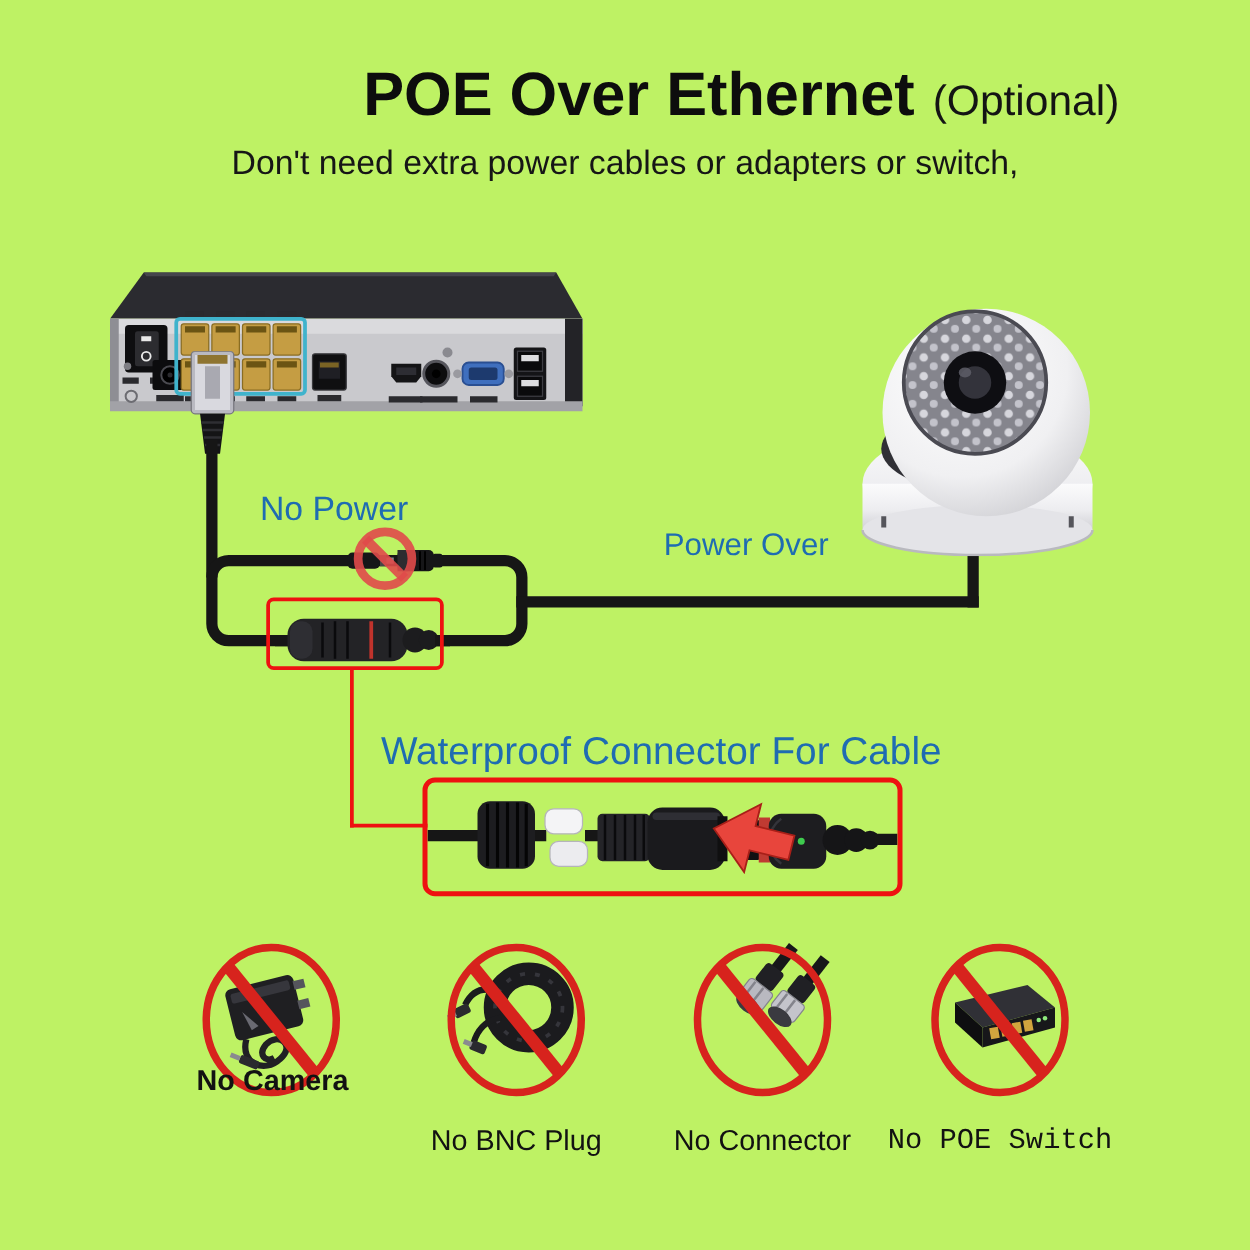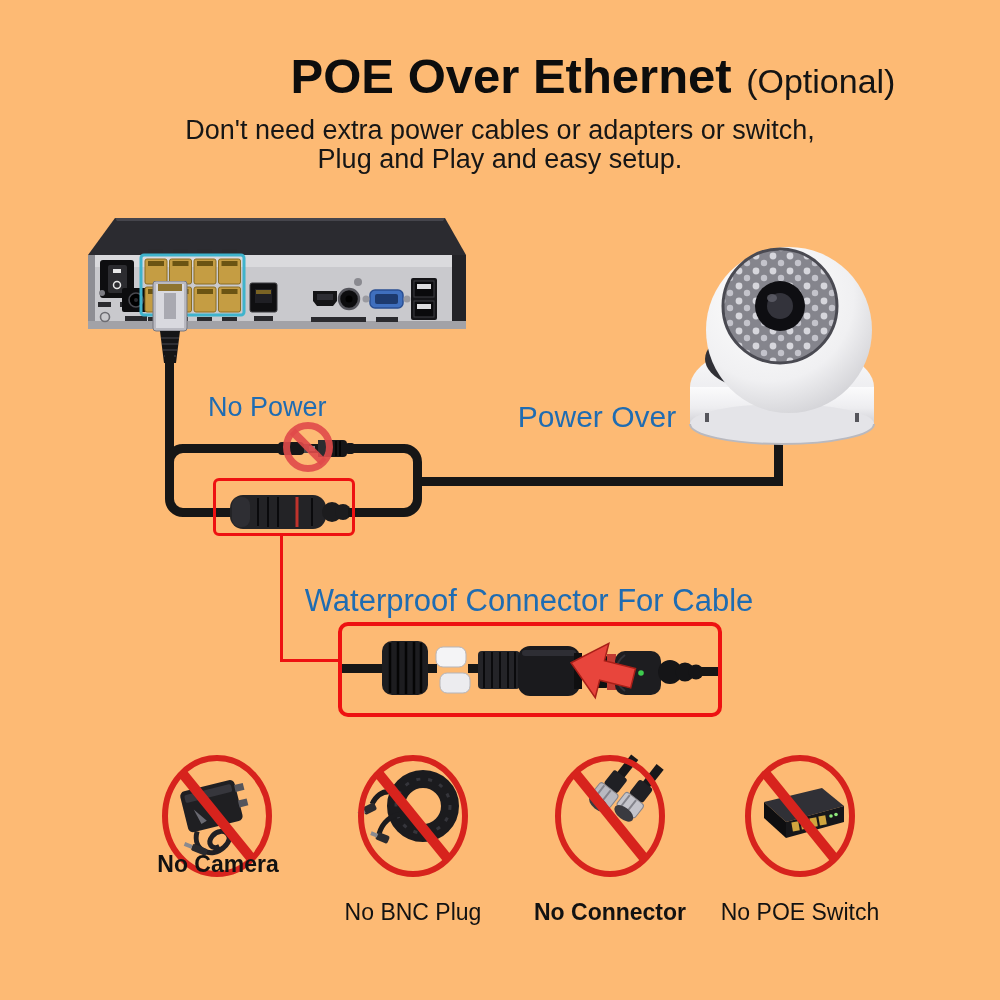--- a/index.html
+++ b/index.html
@@ -1,66 +1,65 @@
 <!DOCTYPE html>
 <html><head>
 <meta charset="utf-8">
 <style>
   html,body{margin:0;padding:0;background:#fff;}
-  .stage{position:relative;width:1000px;height:1000px;background:#fdba74;overflow:hidden;
+  .stage{position:relative;width:1000px;height:1000px;background:#bef264;overflow:hidden;
          font-family:"Liberation Sans",sans-serif;color:#111;}
   .abs{position:absolute;}
 
   
   .title-row{left:0;top:48px;width:1000px;text-align:center;padding-left:186px;box-sizing:border-box;white-space:nowrap;}
   .title-main{font-size:49px;font-weight:bold;letter-spacing:0px;color:#0d0d0d;}
   .title-suffix{font-size:34px;font-weight:400;color:#141414;margin-left:10px;}
   .subtitle{left:0;top:116px;width:1000px;text-align:center;font-size:27px;line-height:29px;color:#161616;}
 
   
   .cable{background:#161616;}
   .loop{left:165px;top:444px;width:257px;height:73px;border:9px solid #161616;border-radius:18px;box-sizing:border-box;}
 
   
   .blue-label{color:#1f6cb2;}
   .no-power-label{left:208px;top:392px;width:200px;font-size:27px;}
-  .poe-label{left:502px;top:404px;width:190px;text-align:center;font-size:30px;line-height:25px;}
+  .poe-label{left:502px;top:424px;width:190px;text-align:center;font-size:25px;line-height:25px;}
   .waterproof-label{left:279px;top:583px;width:500px;text-align:center;font-size:31px;}
 
   
   .red-rect-small{left:213px;top:478px;width:142px;height:58px;border:3px solid #ee1111;border-radius:6px;box-sizing:border-box;}
   .red-line-v{left:280px;top:536px;width:3px;height:126px;background:#ee1111;}
   .red-line-h{left:280px;top:659px;width:62px;height:3px;background:#ee1111;}
   .red-rect-big{left:338px;top:622px;width:384px;height:95px;border:4px solid #ee1111;border-radius:10px;box-sizing:border-box;}
 
   
   .nopower-badge{left:283px;top:422px;width:50px;height:50px;border:7px solid rgba(224,74,74,0.9);
                  border-radius:50%;box-sizing:border-box;}
   .nopower-badge::after{content:"";position:absolute;left:14px;top:-4px;width:8px;height:44px;
                  background:rgba(224,74,74,0.9);transform:rotate(-45deg);}
 
   
   .item-label{text-align:center;font-size:23px;line-height:28px;color:#121212;}
   .lbl-1{left:122px;top:850px;width:192px;font-weight:bold;}
   .lbl-2{left:318px;top:898px;width:190px;}
-  .lbl-3{left:515px;top:898px;width:190px;font-weight:bold;}
-  .lbl-4{left:705px;top:898px;width:190px;}
+  .lbl-3{left:515px;top:898px;width:190px;}
+  .lbl-4{left:705px;top:898px;width:190px;font-family:Liberation Mono, monospace;}
 </style>
 </head>
 <body>
 
 <div class="stage">
 
   <div class="abs title-row">
     <span class="title-main">POE Over Ethernet</span>
     <span class="title-suffix">(Optional)</span>
   </div>
   <div class="abs subtitle">
     <div>Don't need extra power cables or adapters or switch,</div>
-    <div>Plug and Play and easy setup.</div>
   </div>
 
   <svg class="abs" style="left:78px;top:210px;" width="392" height="125" viewBox="0 0 392 125">
     <polygon points="37,8 367,8 388,45 10,45" fill="#2b2b30"></polygon>
     <polygon points="37,8 367,8 365,11 39,11" fill="#45454c"></polygon>
     <rect x="10" y="45" width="378" height="70" fill="#c9c9cd"></rect>
     <rect x="10" y="45" width="378" height="12" fill="#dadadd"></rect>
     <rect x="10" y="45" width="7" height="70" fill="#8e8e94"></rect>
     <polygon points="374,45 388,45 388,115 374,115" fill="#232327"></polygon>
     <rect x="10" y="111" width="378" height="8" fill="#a2a2a7"></rect>

